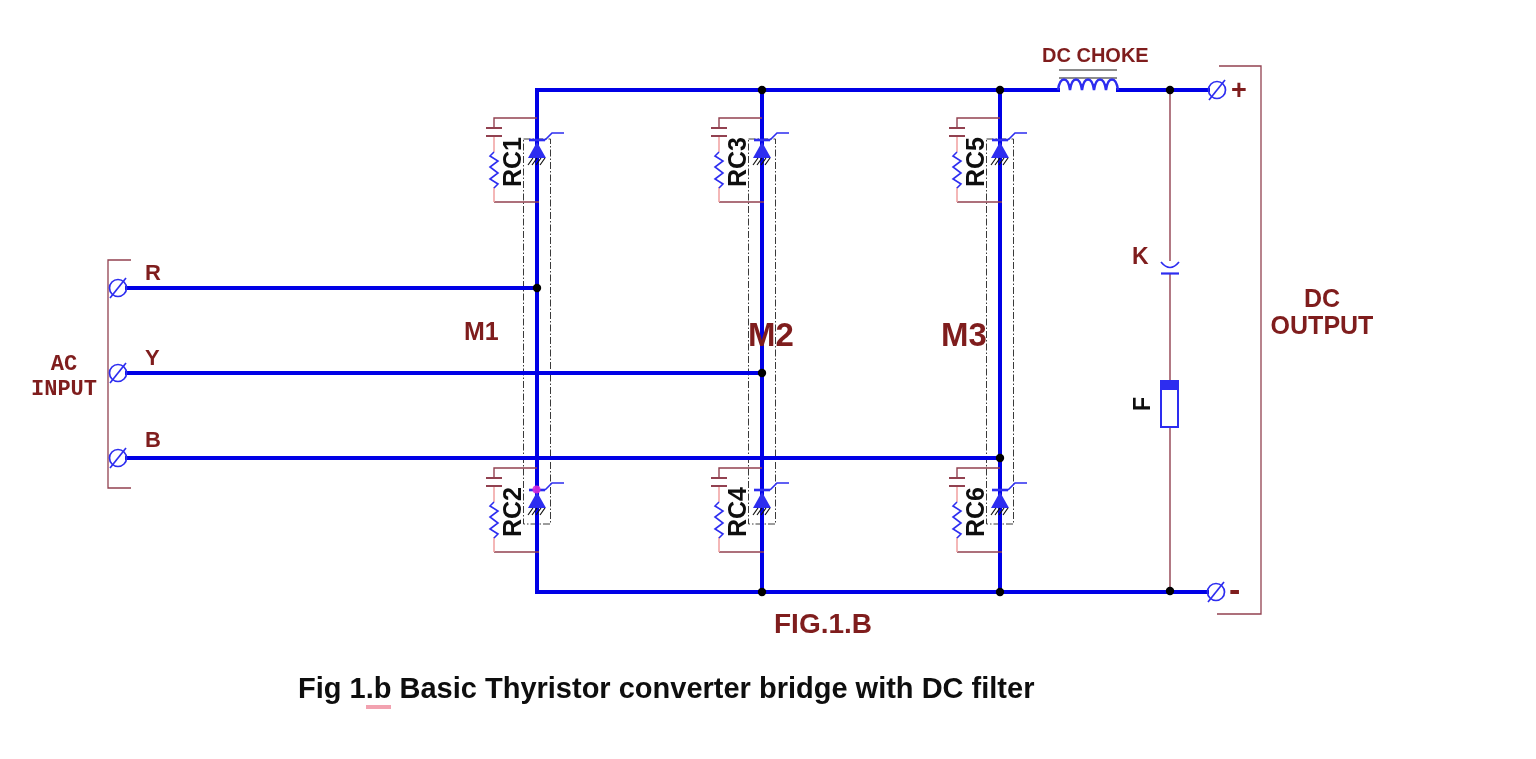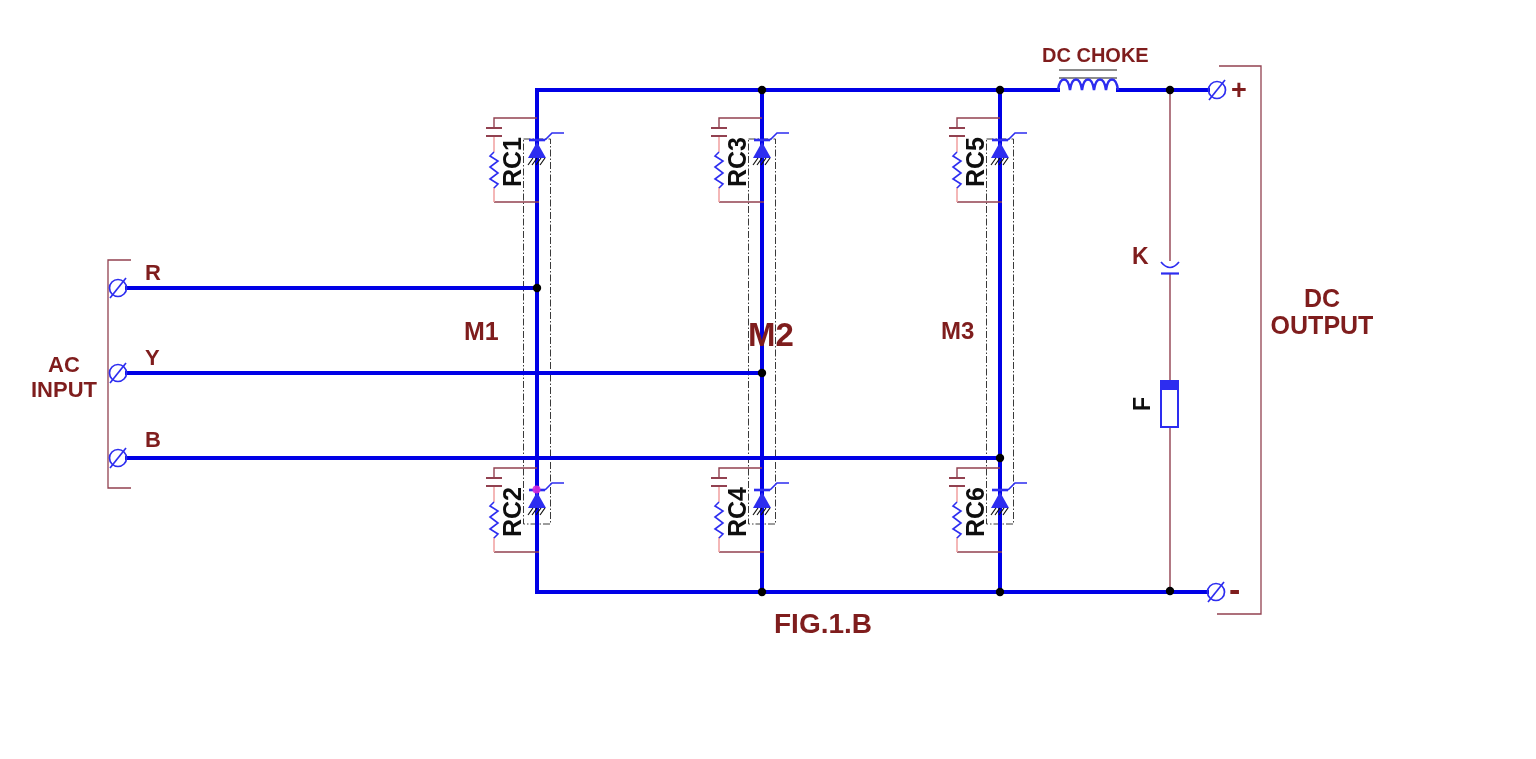--- a/index.html
+++ b/index.html
@@ -110,30 +110,30 @@
       <circle cx="762" cy="373" r="4.2"></circle>
       <circle cx="1000" cy="458" r="4.2"></circle>
       <circle cx="762" cy="592" r="4.2"></circle>
       <circle cx="1000" cy="592" r="4.2"></circle>
       <circle cx="1170" cy="591" r="4.2"></circle>
     </g>
 
     <circle cx="536.5" cy="489.5" r="4" fill="#d92bd9" opacity="0.9"></circle>
   </svg>
 
-  <div class="lbl center" style="left:26px;top:352px;width:76px;font-size:22px;line-height:1.14;">AC
+  <div class="lbl center" style="left:26px;top:352px;width:76px;font-size:22px;line-height:1.14;font-family:Liberation Mono, monospace;">AC
 INPUT</div>
 
   <div class="lbl" style="left:145px;top:261px;font-size:22px;">R</div>
   <div class="lbl" style="left:145px;top:346px;font-size:22px;">Y</div>
   <div class="lbl" style="left:145px;top:428px;font-size:22px;">B</div>
 
   <div class="lbl" style="left:464px;top:318px;font-size:25px;">M1</div>
   <div class="lbl" style="left:736px;top:318px;font-size:33px;margin-left:12px;">M2</div>
-  <div class="lbl" style="left:941px;top:318px;font-size:24px;">M3</div>
+  <div class="lbl" style="left:941px;top:318px;font-size:33px;">M3</div>
 
   <div class="rotbox" style="left:482px;top:147px;width:60px;height:30px;font-size:25px;">RC1</div>
   <div class="rotbox" style="left:707px;top:147px;width:60px;height:30px;font-size:25px;">RC3</div>
   <div class="rotbox" style="left:945px;top:147px;width:60px;height:30px;font-size:25px;">RC5</div>
   <div class="rotbox" style="left:482px;top:497px;width:60px;height:30px;font-size:25px;">RC2</div>
   <div class="rotbox" style="left:707px;top:497px;width:60px;height:30px;font-size:25px;">RC4</div>
   <div class="rotbox" style="left:945px;top:497px;width:60px;height:30px;font-size:25px;">RC6</div>
 
   <div class="lbl" style="left:1042px;top:45px;font-size:20px;">DC CHOKE</div>
 
@@ -141,14 +141,15 @@
   <div class="rotbox" style="left:1122px;top:389px;width:40px;height:30px;font-size:23px;">F</div>
 
   <div class="lbl" style="left:1231px;top:76px;font-size:27px;">+</div>
   <div class="lbl" style="left:1229px;top:572px;font-size:34px;">-</div>
 
   <div class="lbl center" style="left:1270px;top:285px;width:104px;font-size:25px;line-height:1.08;">DC
 OUTPUT</div>
 
   <div class="lbl" style="left:774px;top:609px;font-size:28px;">FIG.1.B</div>
 
+  <div class="caption" style="left:298px;top:674px;"><span>Fig 1</span><span class="misspell">.b</span><span> Basic Thyristor converter bridge with DC filter</span></div>
 
 </div>
 
 </body></html>

